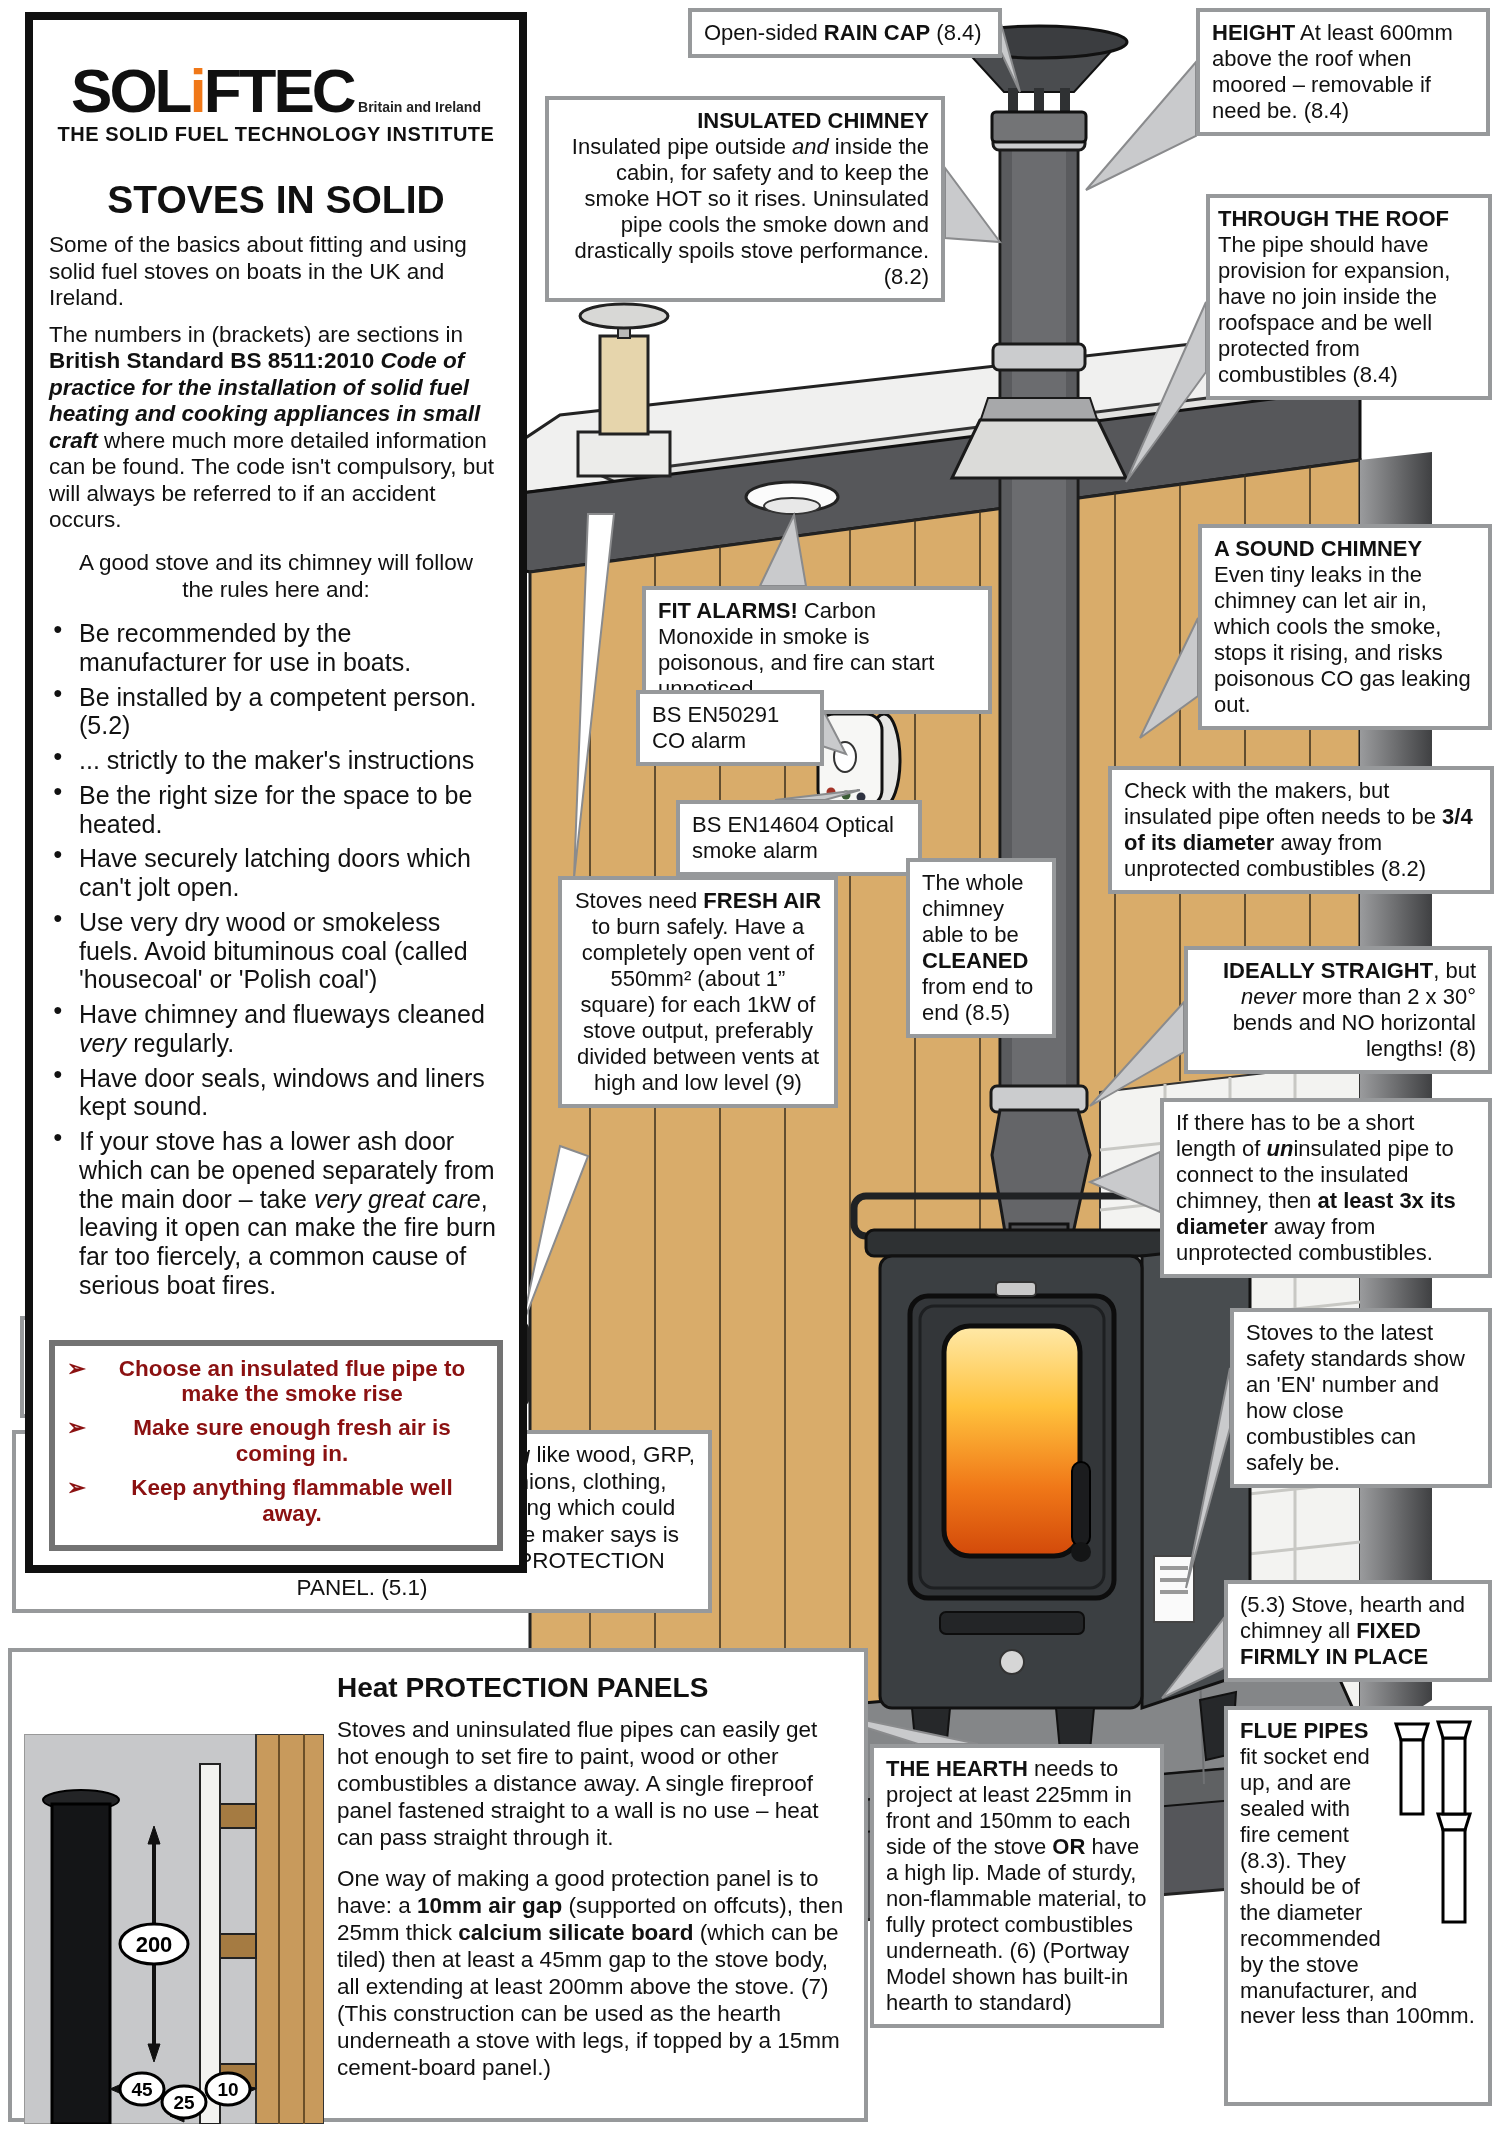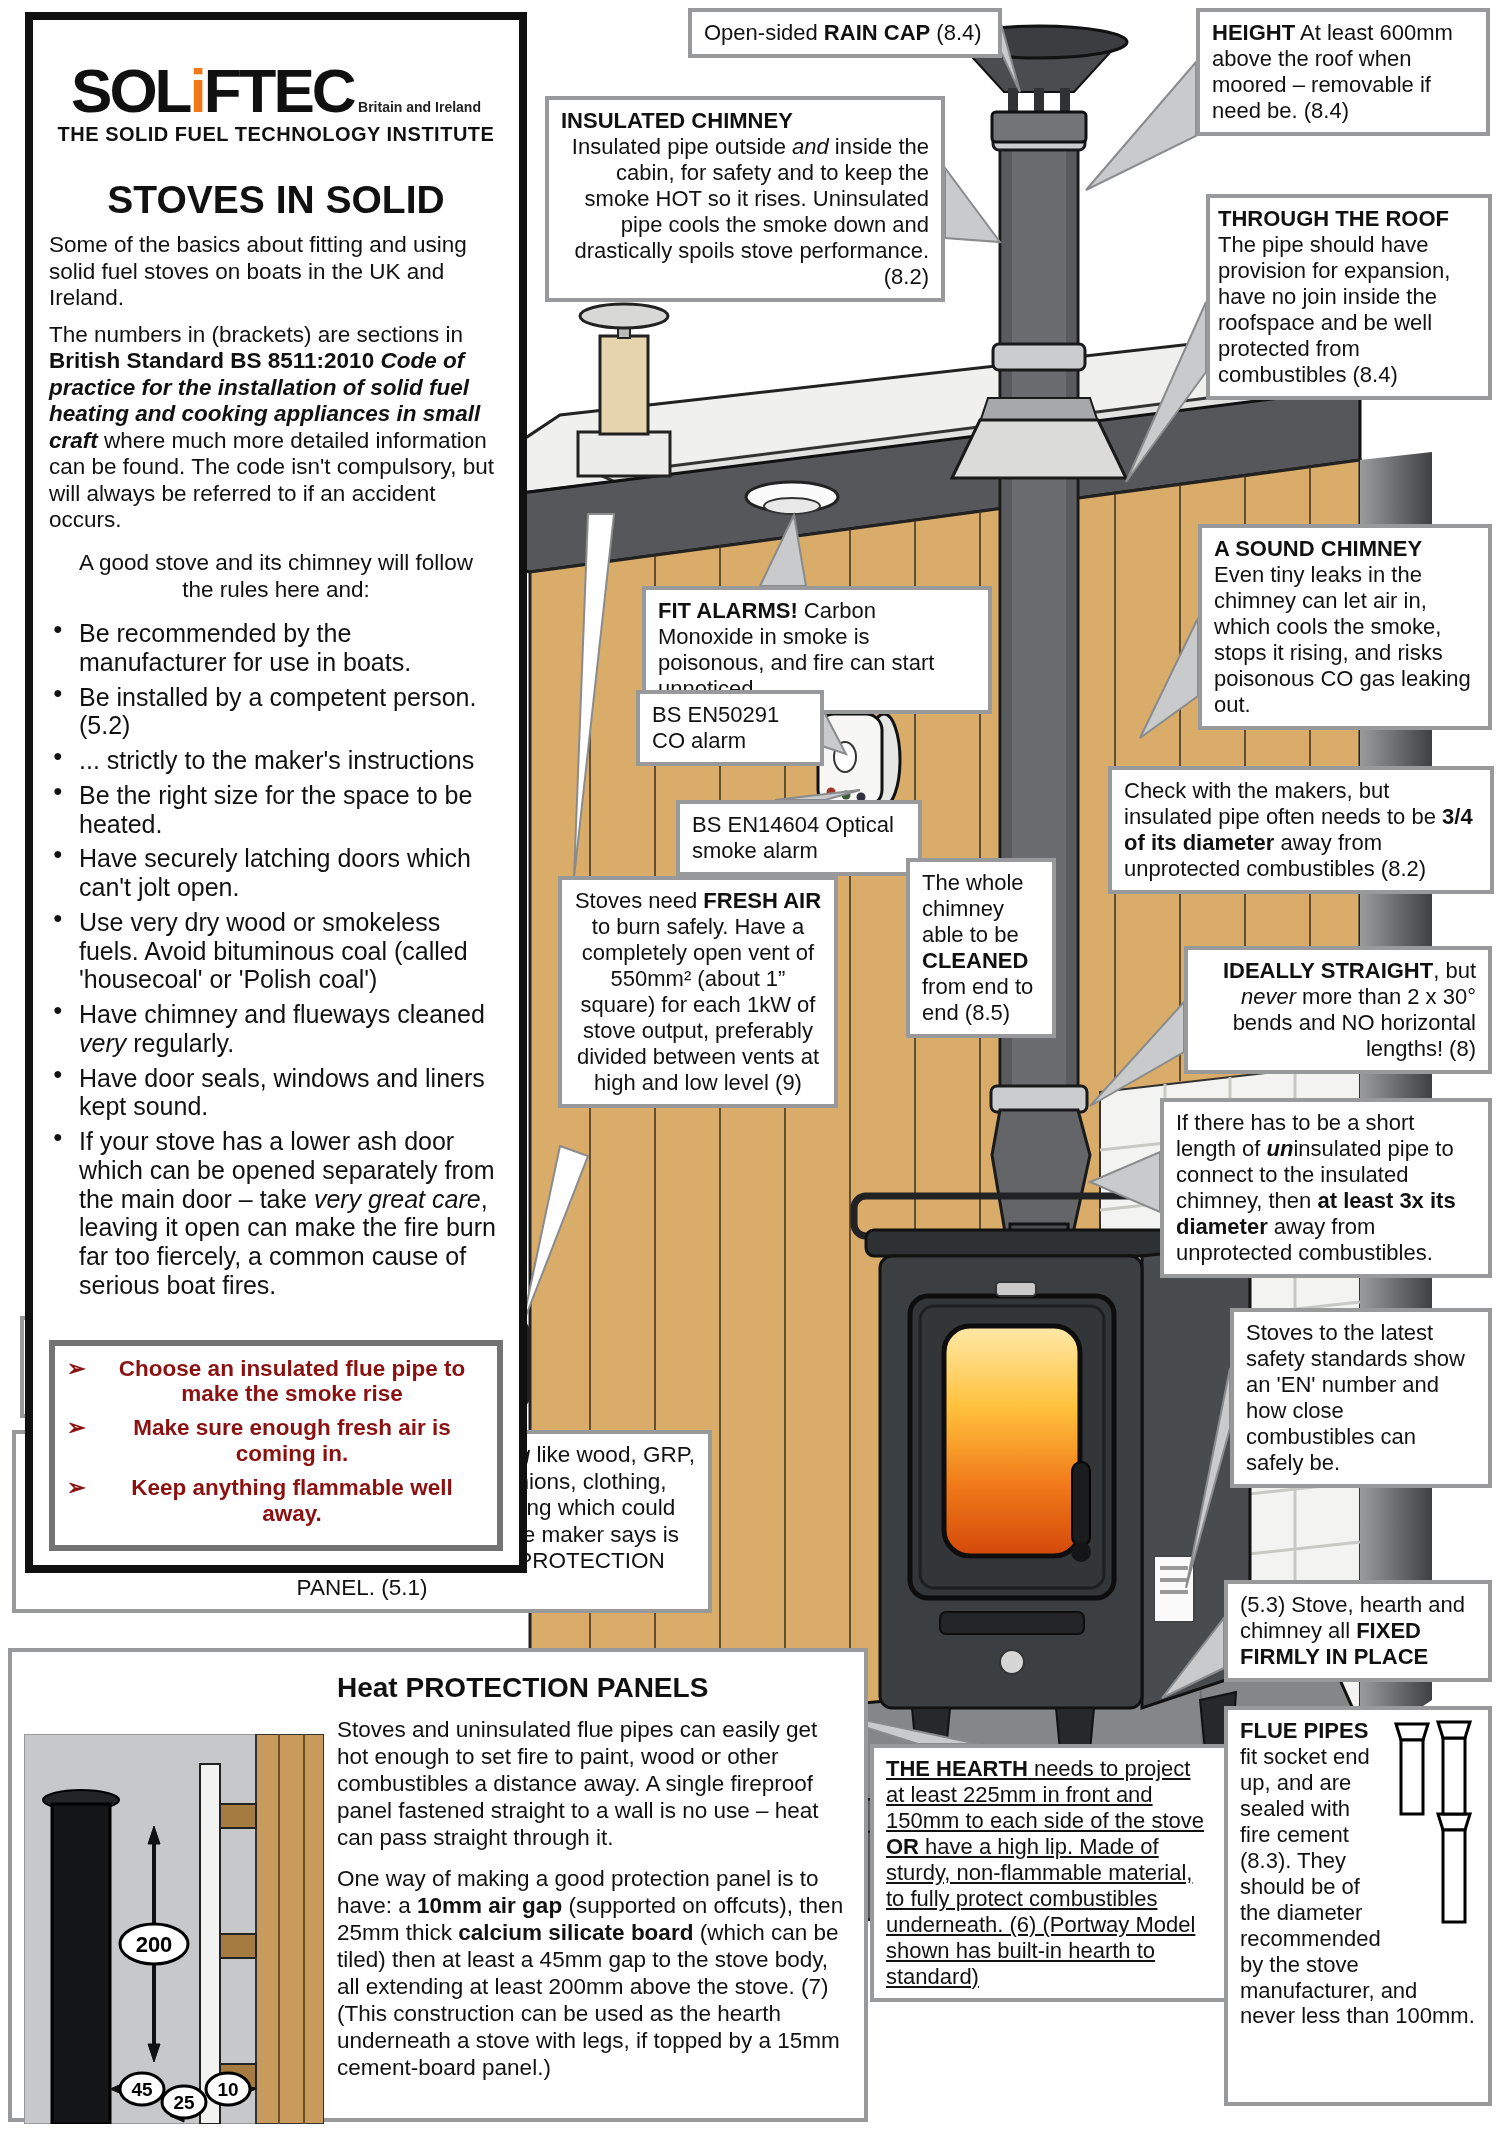--- a/index.html
+++ b/index.html
@@ -23,37 +23,37 @@
   ul.rules li{position:relative;padding-left:26px;margin-bottom:6px;font-size:25px;line-height:1.15;}
   ul.rules li::before{content:"\25CF";position:absolute;left:0;top:1px;font-size:16px;}
   .warning-box{border:6px solid #737373;margin-top:40px;padding:10px 12px;text-align:center;}
   ul.warnings{list-style:none;margin:0;padding:0;}
   ul.warnings li{position:relative;padding-left:32px;margin-bottom:8px;
     font-size:22.5px;line-height:1.15;font-weight:bold;color:#8B1111;}
   ul.warnings li::before{content:"\27A2";position:absolute;left:0;top:0;}
   .c-raincap{left:688px;top:8px;width:314px;}
   .c-insulated{left:545px;top:96px;width:400px;}
   .c-insulated .body{text-align:right;}
-  .c-insulated .co-h{text-align:left;}
+  .c-insulated .co-h{text-align:right;}
   .c-height{left:1196px;top:8px;width:294px;}
   .c-throughroof{left:1206px;top:194px;width:286px;padding-left:8px;}
   .c-sound{left:1198px;top:524px;width:294px;}
   .c-fitalarms{left:642px;top:586px;width:350px;}
   .c-coalarm{left:636px;top:690px;width:188px;}
   .c-smokealarm{left:676px;top:800px;width:246px;}
   .c-freshair{left:558px;top:876px;width:280px;text-align:center;}
   .c-cleaned{left:906px;top:858px;width:150px;}
   .c-checkmakers{left:1108px;top:766px;width:386px;}
   .c-ideally{left:1184px;top:946px;width:308px;text-align:right;}
   .c-uninsulated{left:1160px;top:1098px;width:332px;}
   .c-ennumber{left:1230px;top:1308px;width:262px;}
   .c-fixed{left:1224px;top:1580px;width:268px;}
   .c-stovesited{left:20px;top:1316px;width:410px;text-align:center;}
   .c-wellaway{left:12px;top:1430px;width:700px;text-align:center;font-size:22.5px;}
-  .c-hearth{left:870px;top:1744px;width:358px;text-decoration:underline;}
+  .c-hearth{left:870px;top:1744px;width:294px;}
   .c-fluepipes{left:1224px;top:1706px;width:268px;min-height:400px;}
   .pipe-inset{float:right;margin:0 0 4px 6px;}
   .protection{position:absolute;left:8px;top:1648px;width:860px;height:474px;
     border:4px solid #97999B;background:#fff;z-index:4;box-sizing:border-box;}
   .prot-diagram{position:absolute;left:12px;top:82px;}
   .prot-text{position:absolute;left:325px;top:14px;width:516px;}
   .prot-h{font-size:28px;font-weight:bold;margin:6px 0 12px 0;}
   .prot-p{font-size:22.5px;line-height:1.2;margin:0 0 14px 0;}
 </style>
 </head>

